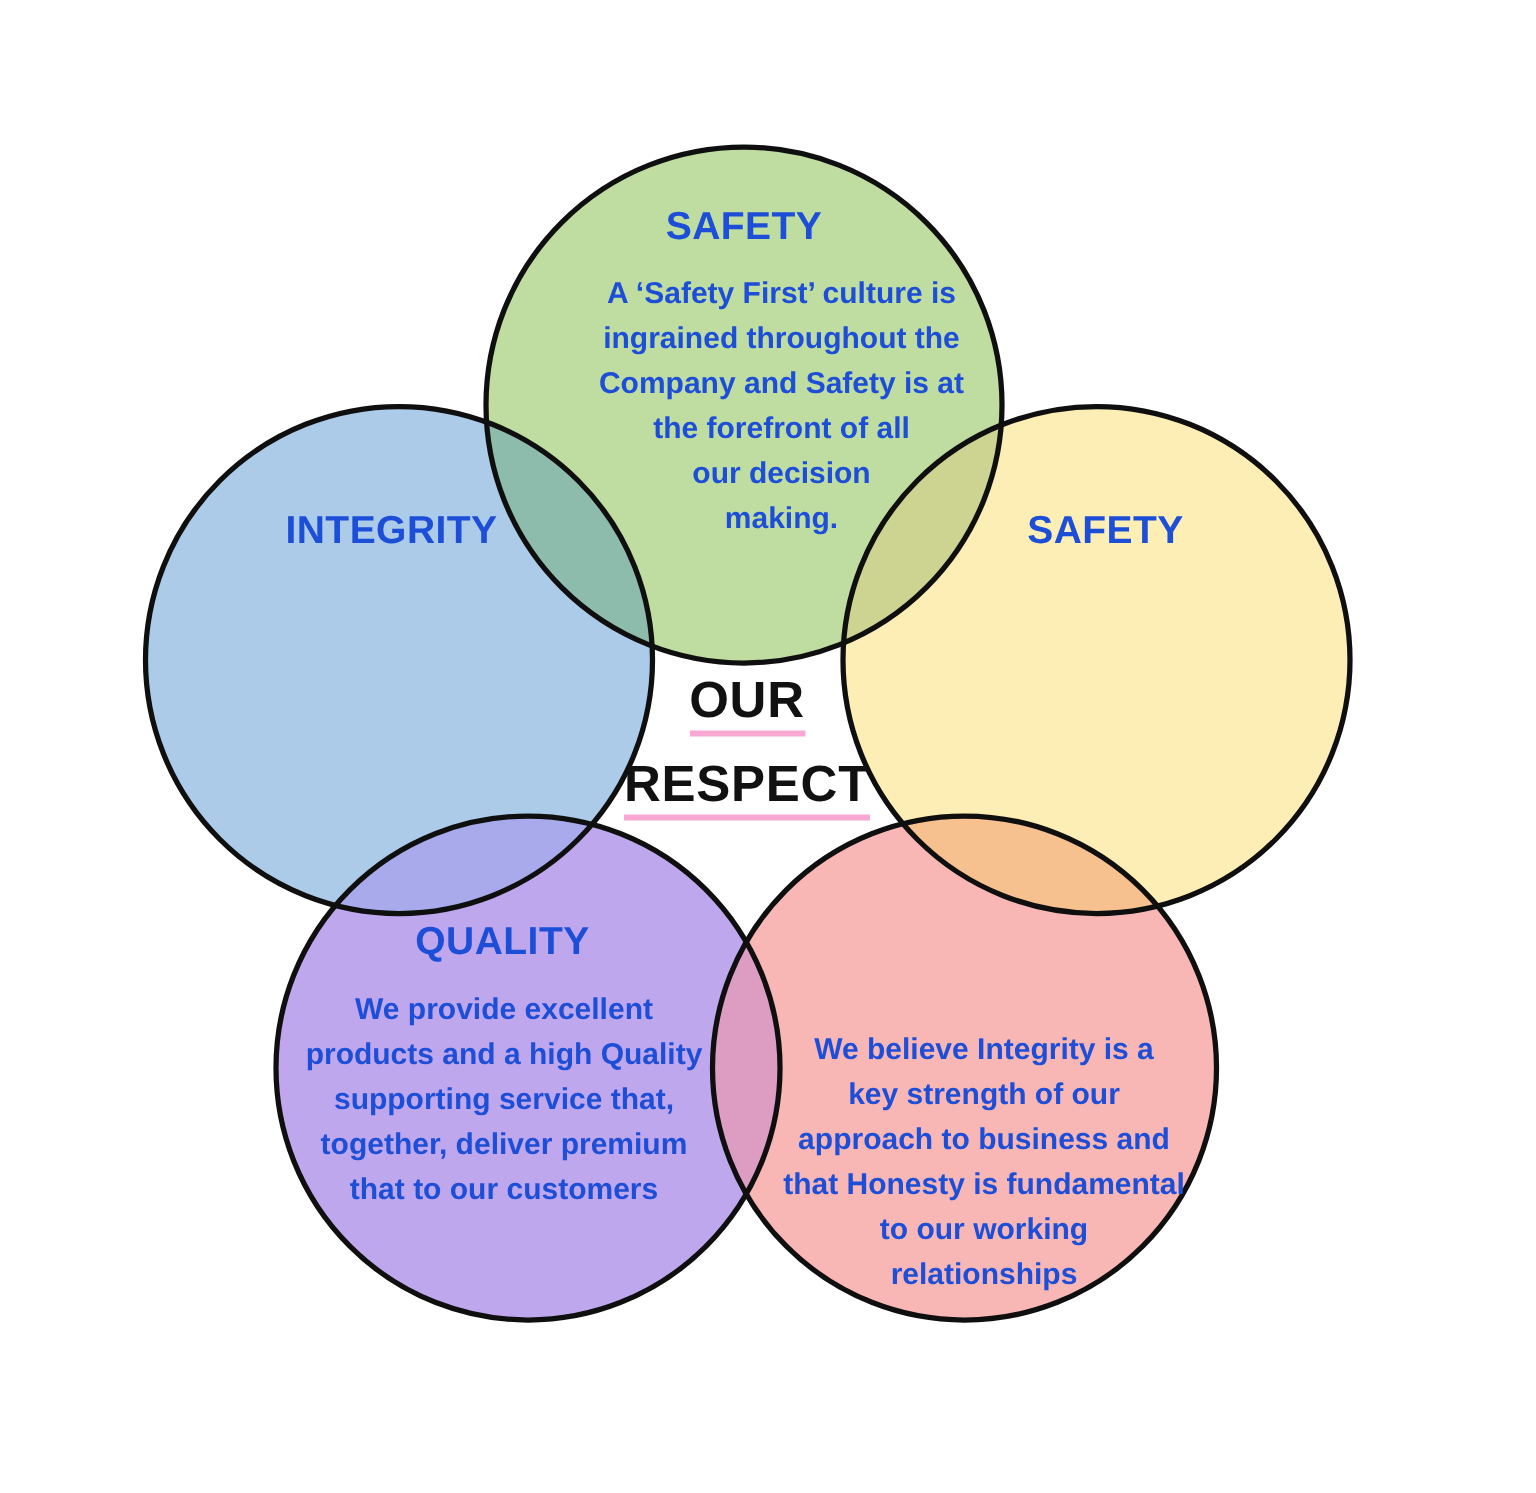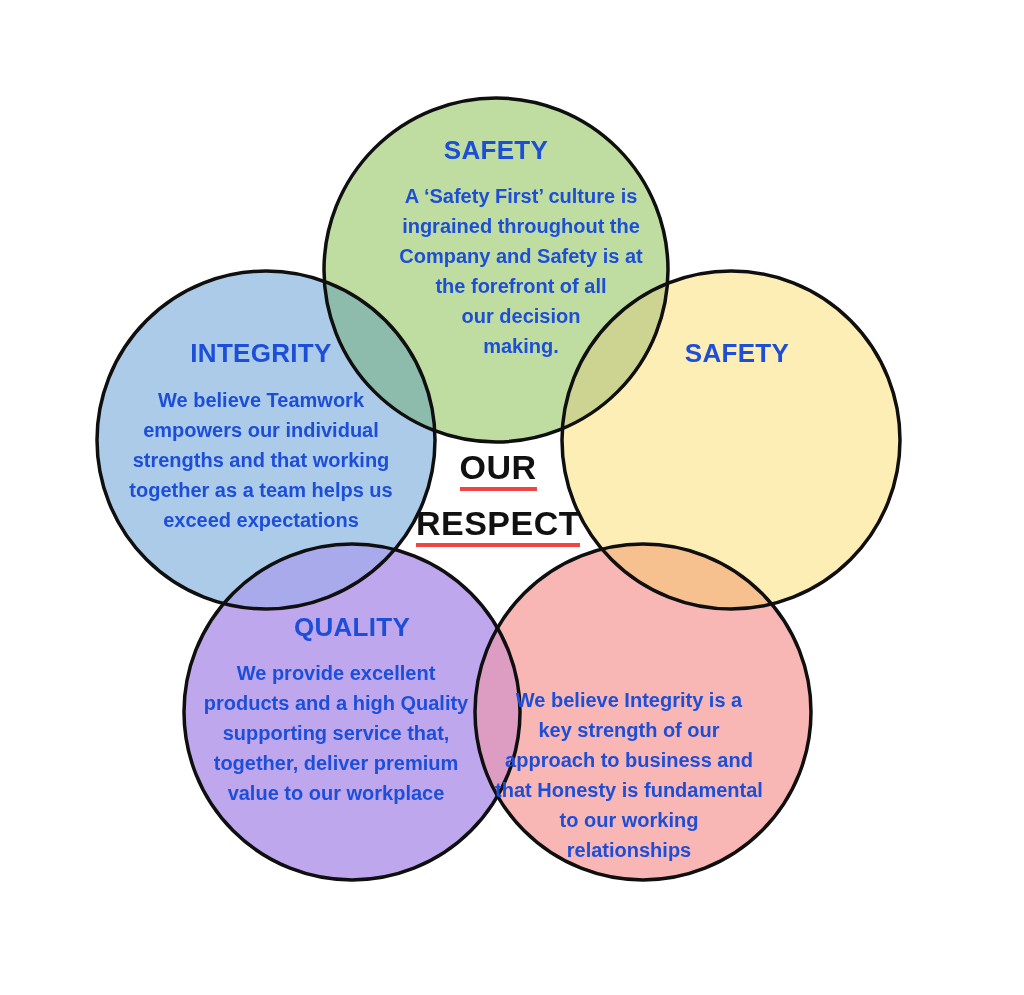--- a/index.html
+++ b/index.html
@@ -30,21 +30,21 @@
     transform: translateX(-50%);
     text-align: center;
     color: #111111;
     font-weight: bold;
     font-size: 34px;
   }
   .center-label .word-row { display: block; margin-bottom: 13px; }
   .center-label .word {
     display: inline-block;
     line-height: 37px;
-    border-bottom: 4px solid #ef4444;
+    border-bottom: 4px solid #f9a8d4;
     padding-bottom: 1px;
     letter-spacing: 0.5px;
   }
 </style>
 </head>
 <body>
 
 <div class="stage">
 
   <svg class="venn" width="1024" height="995" viewBox="0 0 1024 995">
@@ -97,36 +97,31 @@
 
   <div class="label circle-title" style="left:496px; top:134px;">SAFETY</div>
   <div class="label circle-body" style="left:496px; top:181px;margin-left:25px;">A ‘Safety First’ culture is
 ingrained throughout the
 Company and Safety is at
 the forefront of all
 our decision
 making.</div>
 
   <div class="label circle-title" style="left:261px; top:337px;">INTEGRITY</div>
-  <div class="label circle-body" style="left:261px; top:385px;">We believe Teamwork
-empowers our individual
-strengths and that working
-together as a team helps us
-exceed expectations</div>
 
   <div class="label circle-title" style="left:737px; top:337px;">SAFETY</div>
 
-  <div class="label circle-title" style="left:352px; top:611px;">QUALITY</div>
+  <div class="label circle-title" style="left:335px; top:611px;">QUALITY</div>
   <div class="label circle-body" style="left:336px; top:658px;">We provide excellent
 products and a high Quality
 supporting service that,
 together, deliver premium
-value to our workplace</div>
+that to our customers</div>
 
-  <div class="label circle-body" style="left:629px; top:685px;">We believe Integrity is a
+  <div class="label circle-body" style="left:656px; top:685px;">We believe Integrity is a
 key strength of our
 approach to business and
 that Honesty is fundamental
 to our working
 relationships</div>
 
   <div class="center-label">
     <span class="word-row"><span class="word">OUR</span></span>
     <span class="word-row"><span class="word">RESPECT</span></span>
   </div>

